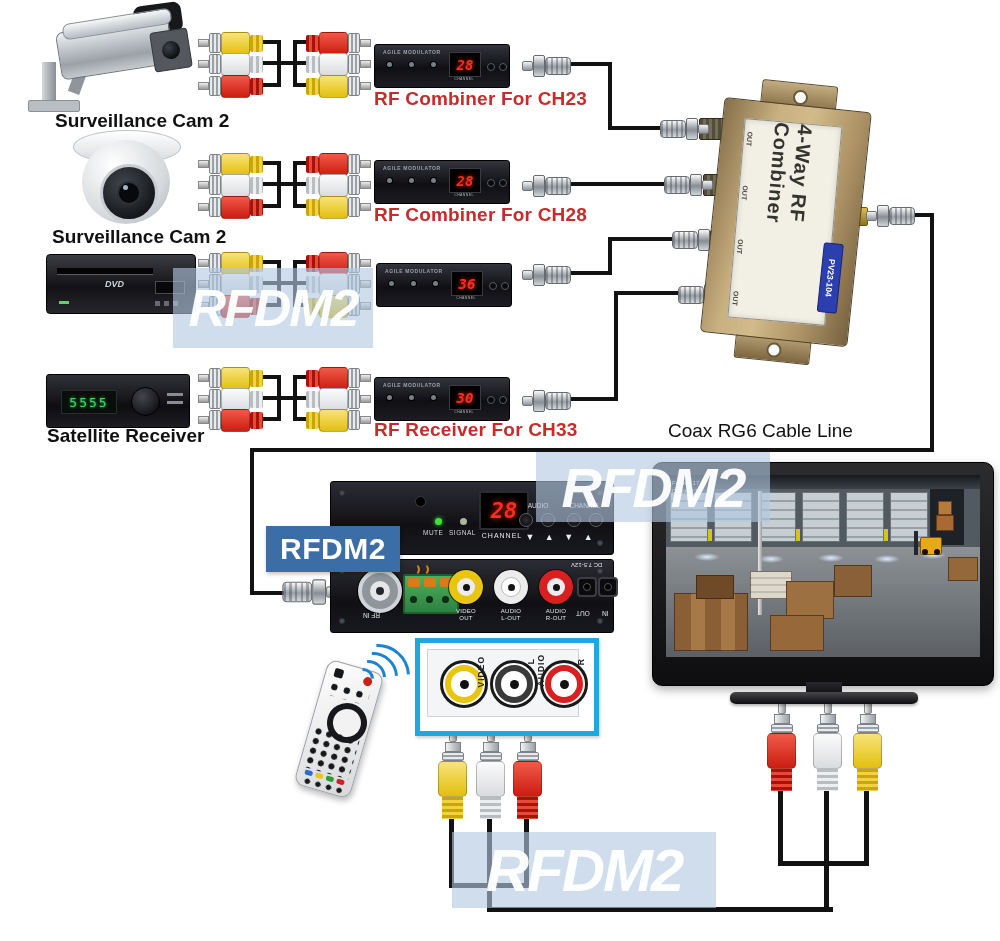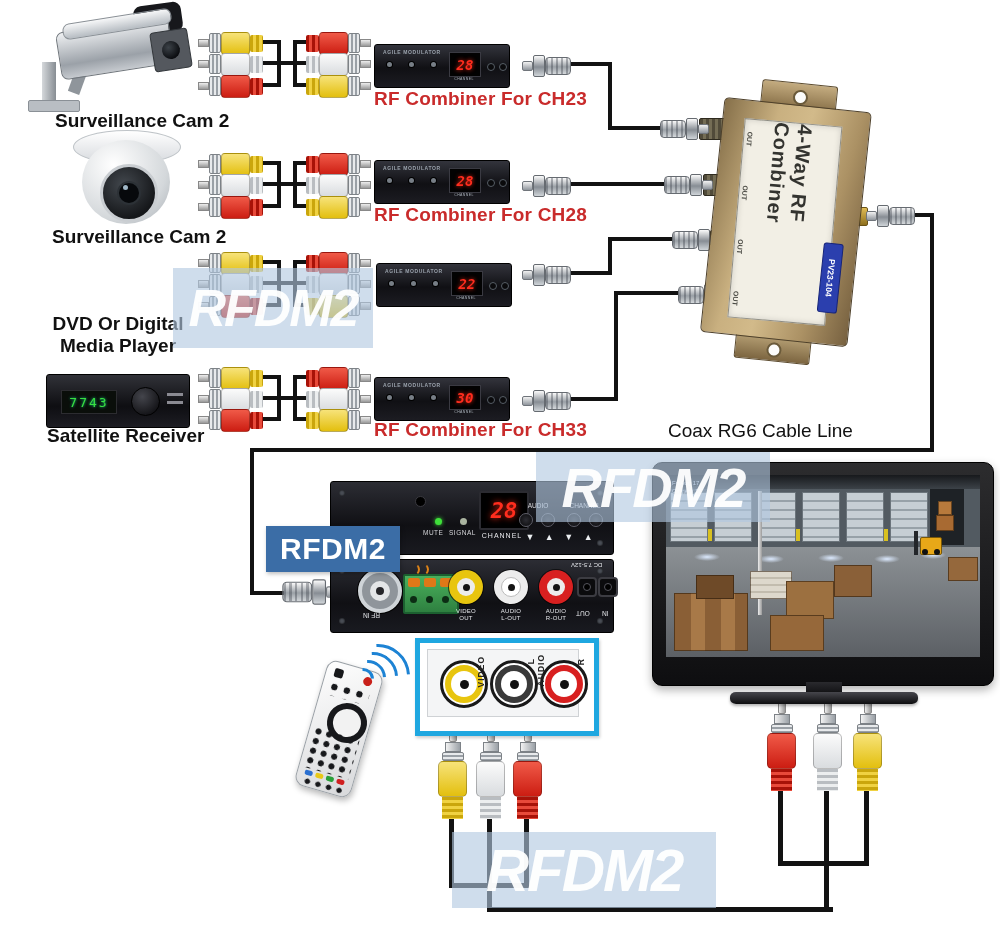--- a/index.html
+++ b/index.html
@@ -96,26 +96,31 @@
 
   <div class="ab" style="left:73px;top:126px;width:112px;height:102px;">
     <div class="ab" style="left:0px;top:4px;width:106px;height:32px;background:linear-gradient(#ffffff,#d7dade);border-radius:50%;border:1px solid #bfc4c8;"></div>
     <div class="ab" style="left:9px;top:14px;width:88px;height:84px;border-radius:50%;background:radial-gradient(circle at 36% 30%,#ffffff,#d4d8db 65%,#a7adb3);"></div>
     <div class="ab" style="left:27px;top:38px;width:52px;height:52px;border-radius:50%;border:3px solid #c9cdd1;background:radial-gradient(circle at 40% 35%,#43484e,#15171a 72%);"></div>
     <div class="ab" style="left:44px;top:55px;width:20px;height:20px;border-radius:50%;background:#07090c;border:2px solid #2c3136;"></div>
     <div class="ab" style="left:50px;top:59px;width:5px;height:5px;border-radius:50%;background:#9fb6c6;"></div>
   </div>
   <div class="ab lbl" style="left:52px;top:226px;font-size:19px;">Surveillance Cam 2</div>
 
-  <div class="ab lbl pre" style="left:28px;top:313px;width:180px;text-align:center;font-size:19px;line-height:22px;">DVD Or Digital
-Media Player</div>
+  <div class="ab" style="left:46px;top:254px;width:148px;height:58px;background:linear-gradient(#3c3d43,#121216 55%,#26262c);border:1px solid #000;border-radius:4px;z-index:10;">
+    <div class="ab" style="left:10px;top:13px;width:96px;height:6px;background:#040404;border-bottom:1px solid #5a5a60;"></div>
+    <div class="ab" style="left:58px;top:24px;color:#cfd2d6;font-size:9px;font-weight:700;font-style:italic;">DVD</div>
+    <div class="ab" style="right:10px;top:26px;width:28px;height:11px;background:#08080a;border:1px solid #4a4a50;"></div>
+    <div class="ab" style="right:14px;bottom:7px;width:26px;height:5px;background:repeating-linear-gradient(90deg,#6a6a72 0 5px,transparent 5px 9px);"></div>
+    <div class="ab" style="left:12px;bottom:9px;width:10px;height:3px;background:#43e06a;"></div>
+  </div>
 
   <div class="ab" style="left:46px;top:374px;width:142px;height:52px;background:linear-gradient(#313238,#0e0e12 60%,#1d1d23);border:1px solid #000;border-radius:3px;z-index:10;">
     <div class="ab" style="left:14px;top:15px;width:54px;height:22px;background:#0a0e0a;border:1px solid #2c2c30;display:flex;align-items:center;justify-content:center;">
-      <span style="font-family:'DejaVu Sans Mono',monospace;font-size:13px;color:#3ae040;letter-spacing:2px;text-shadow:0 0 3px #1d8;">7743</span>
+      <span style="font-family:'DejaVu Sans Mono',monospace;font-size:13px;color:#3ae040;letter-spacing:2px;text-shadow:0 0 3px #1d8;">5555</span>
     </div>
     <div class="ab" style="left:84px;top:12px;width:27px;height:27px;border-radius:50%;background:radial-gradient(circle at 38% 32%,#44454c,#141418 75%);border:1px solid #000;"></div>
     <div class="ab" style="right:6px;top:18px;width:16px;height:3px;background:#8a8a92;"></div>
     <div class="ab" style="right:6px;top:26px;width:16px;height:3px;background:#8a8a92;"></div>
   </div>
   <div class="ab lbl" style="left:47px;top:425px;font-size:19px;">Satellite Receiver</div>
 
   <div class="rh" style="left:198px;top:32px;">
       <div class="pin"></div>
       <div class="ring"></div>
@@ -327,40 +332,40 @@
       <div class="btn" style="left:124px;"></div>
   </div>
   <div class="ab redlbl" style="left:374px;top:204px;">RF Combiner For CH28</div>
 
   <div class="mod" style="left:376px;top:263px;">
     <div class="brand">AGILE MODULATOR</div>
     <div class="scr" style="left:12px;"></div>
       <div class="scr" style="left:34px;"></div>
       <div class="scr" style="left:56px;"></div>
     <div class="disp">
-        <span>22</span>
+        <span>36</span>
       </div>
     <div class="cap">CHANNEL</div>
     <div class="btn" style="left:112px;"></div>
       <div class="btn" style="left:124px;"></div>
   </div>
 
   <div class="mod" style="left:374px;top:377px;">
     <div class="brand">AGILE MODULATOR</div>
     <div class="scr" style="left:12px;"></div>
       <div class="scr" style="left:34px;"></div>
       <div class="scr" style="left:56px;"></div>
     <div class="disp">
         <span>30</span>
       </div>
     <div class="cap">CHANNEL</div>
     <div class="btn" style="left:112px;"></div>
       <div class="btn" style="left:124px;"></div>
   </div>
-  <div class="ab redlbl" style="left:374px;top:419px;">RF Combiner For CH33</div>
+  <div class="ab redlbl" style="left:374px;top:419px;">RF Receiver For CH33</div>
 
   <div class="coax" style="left:522px;top:55px;">
       <div class="c-tip"></div>
       <div class="c-nut"></div>
       <div class="c-body"></div>
     </div>
   <div class="cable" style="left:558px;top:62px;width:54px;height:4px;"></div>
   <div class="cable" style="left:608px;top:62px;width:4px;height:68px;"></div>
   <div class="cable" style="left:608px;top:126px;width:56px;height:4px;"></div>
   <div class="coax" style="left:660px;top:118px;">

